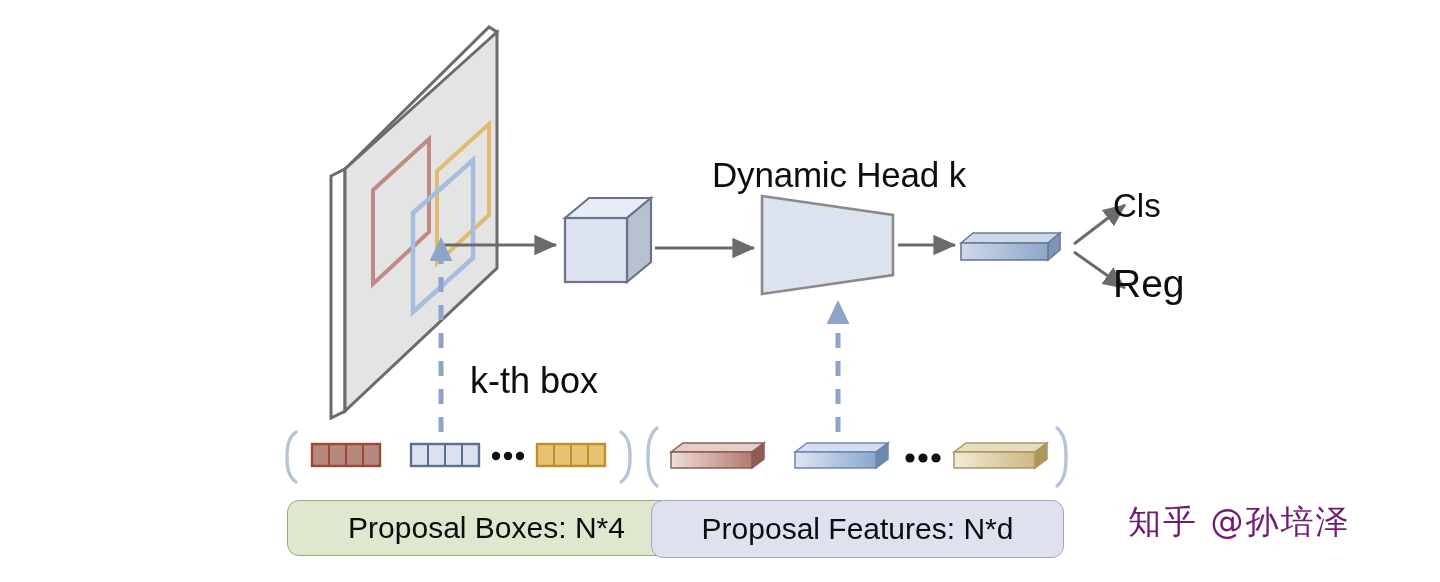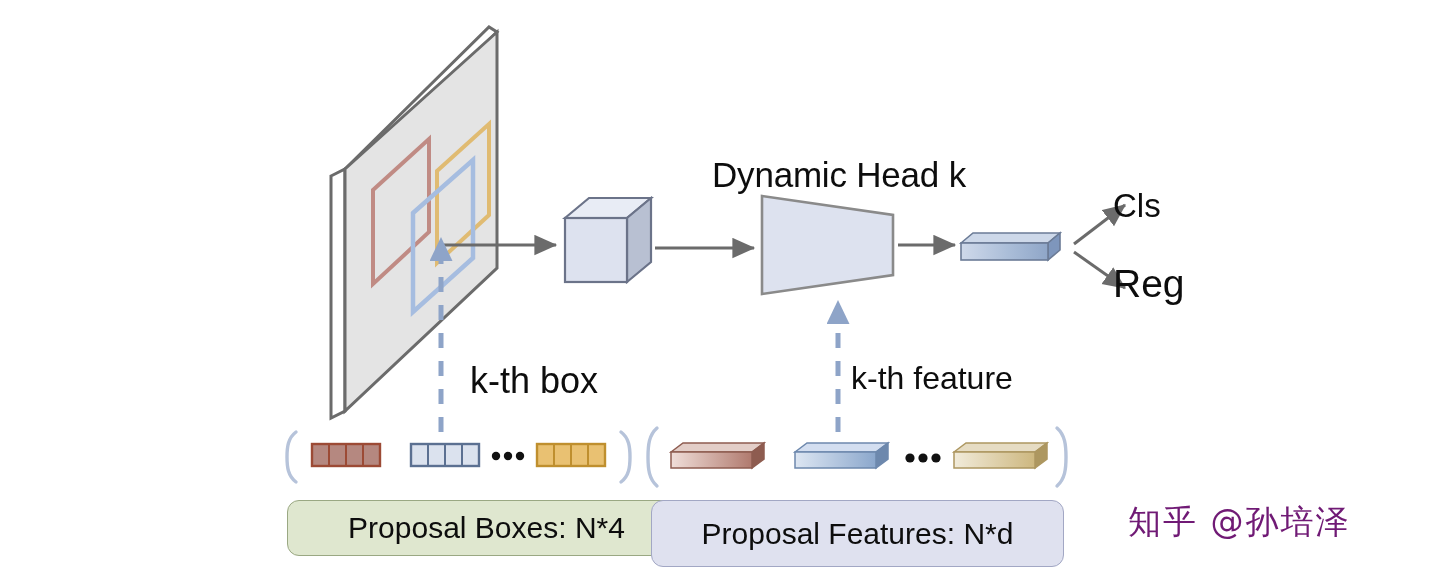--- a/index.html
+++ b/index.html
@@ -73,21 +73,21 @@
     top: 500px;
     width: 399px;
     height: 56px;
     background: #dfe7cf;
     border: 1px solid #9aa883;
   }
   #proposal-features-tag {
     left: 651px;
     top: 500px;
     width: 413px;
-    height: 67px;
+    height: 58px;
     background: #dfe1ef;
     border: 1px solid #a2a7c4;
   }
   #watermark {
     position: absolute;
     left: 1128px;
     top: 500px;
     font-size: 33px;
     color: #701a75;
     letter-spacing: 2px;
@@ -221,21 +221,20 @@
       <circle cx="910" cy="458" r="4.6" fill="#111111"></circle>
       <circle cx="923" cy="458" r="4.6" fill="#111111"></circle>
       <circle cx="936" cy="458" r="4.6" fill="#111111"></circle>
     </g>
   </svg>
 
   <div class="lbl" id="dynamic-head-title">Dynamic Head k</div>
 
   <div class="lbl" id="kth-box-label">k-th box</div>
 
-  <div class="lbl" id="kth-feature-label">k-th feature</div>
 
   <div class="lbl" id="cls-label">Cls</div>
 
   <div class="lbl" id="reg-label">Reg</div>
 
   <div class="tagbox" id="proposal-boxes-tag">Proposal Boxes: N*4</div>
 
   <div class="tagbox" id="proposal-features-tag">Proposal Features: N*d</div>
 
   <div id="watermark">知乎 @孙培泽</div>

